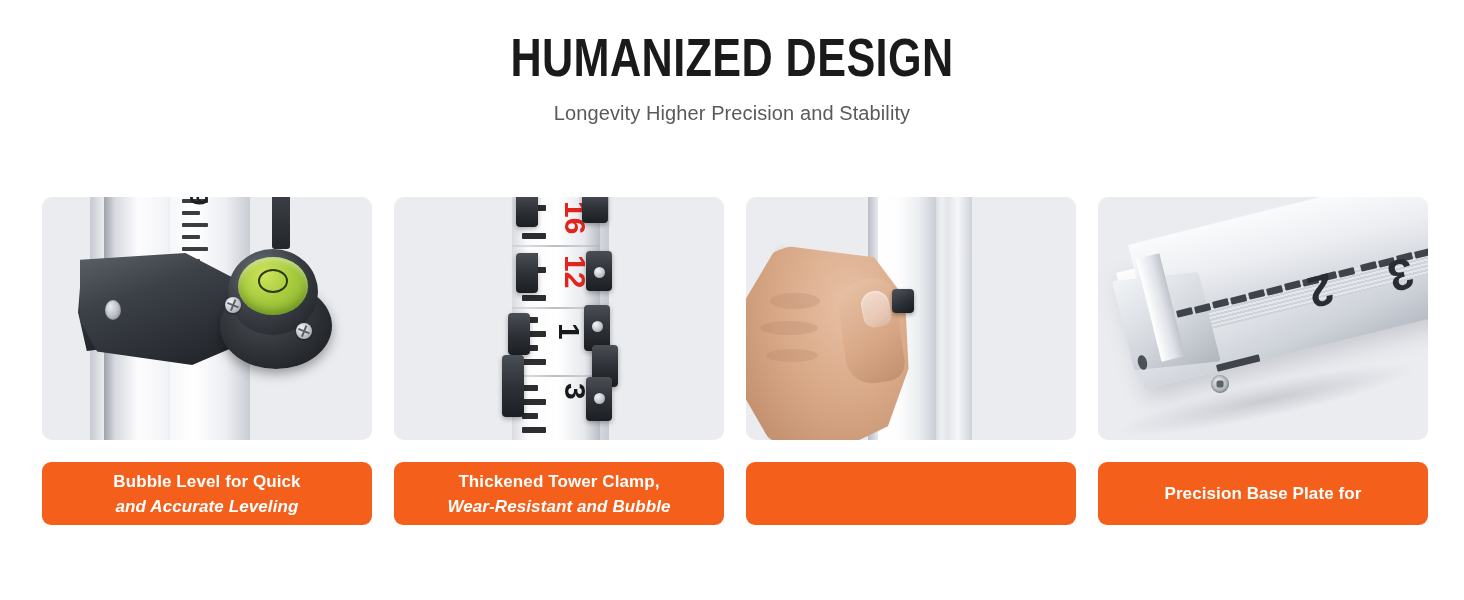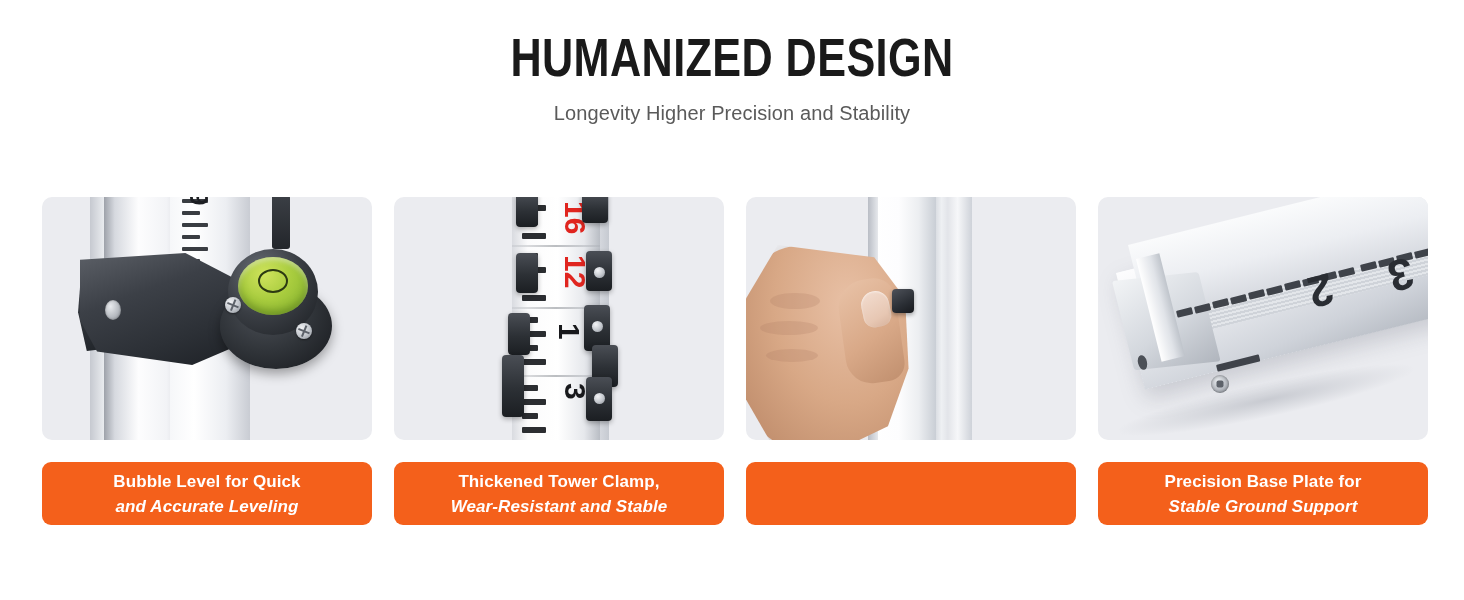--- a/index.html
+++ b/index.html
@@ -400,21 +400,21 @@
         <div class="p2-clamp right" style="left:190px;top:108px;height:46px;"></div>
         <div class="p2-clamp right" style="left:198px;top:148px;height:42px;"></div>
         <div class="p2-clamp right" style="left:192px;top:180px;height:44px;"></div>
 
         <div class="p2-rivet" style="left:200px;top:70px;"></div>
         <div class="p2-rivet" style="left:198px;top:124px;"></div>
         <div class="p2-rivet" style="left:200px;top:196px;"></div>
       </div>
       <div class="caption">
         <span class="l1">Thickened Tower Clamp,</span>
-        <span class="l2">Wear-Resistant and Stable</span>
+        <span class="l2">Wear-Resistant and Bubble</span>
       </div>
     </div>
 
     <div class="feature">
       <div class="photo">
         <div class="p3-rod-far"></div>
         <div class="p3-rod-gap"></div>
         <div class="p3-rod-near"></div>
         <div class="p3-rod-edge"></div>
         <div class="p3-hand"></div>
@@ -454,18 +454,17 @@
         <div class="p4-tick" style="left:280px;top:64px;width:16px;"></div>
         <div class="p4-tick" style="left:298px;top:59px;width:16px;"></div>
         <div class="p4-tick" style="left:316px;top:55px;width:16px;"></div>
         <div class="p4-long-tick"></div>
 
         <div class="p4-num" style="left:240px;top:112px;">2</div>
         <div class="p4-num" style="left:320px;top:96px;">3</div>
       </div>
       <div class="caption">
         <span class="l1">Precision Base Plate for</span>
-        <span class="l2">Stable Ground Support</span>
       </div>
     </div>
 
   </div>
 </div>
 
 </body></html>

